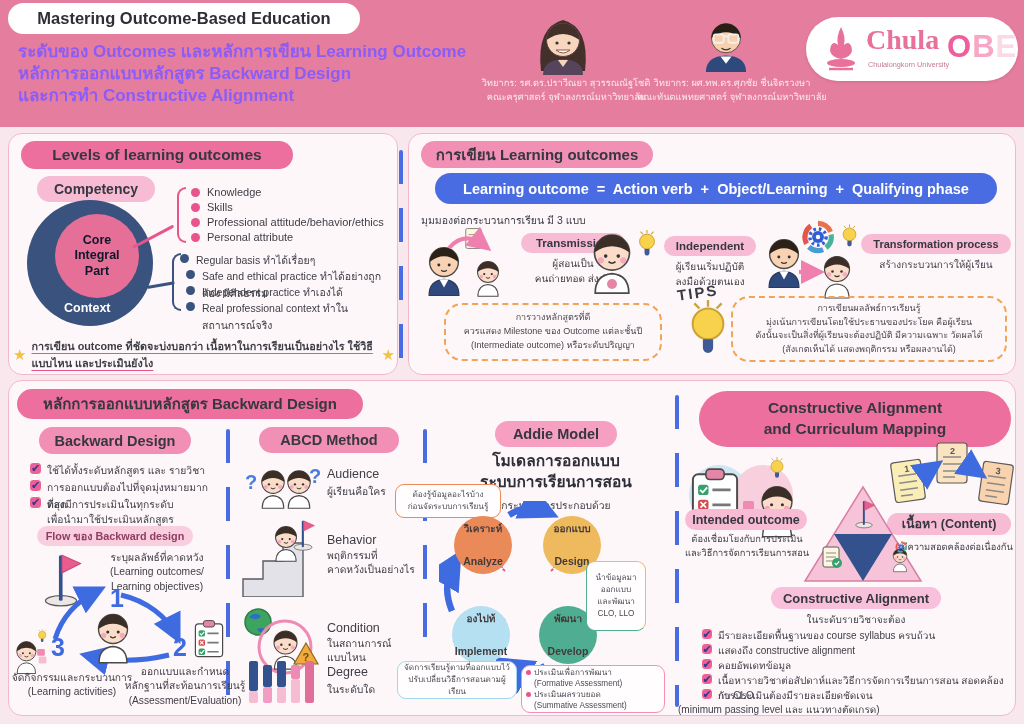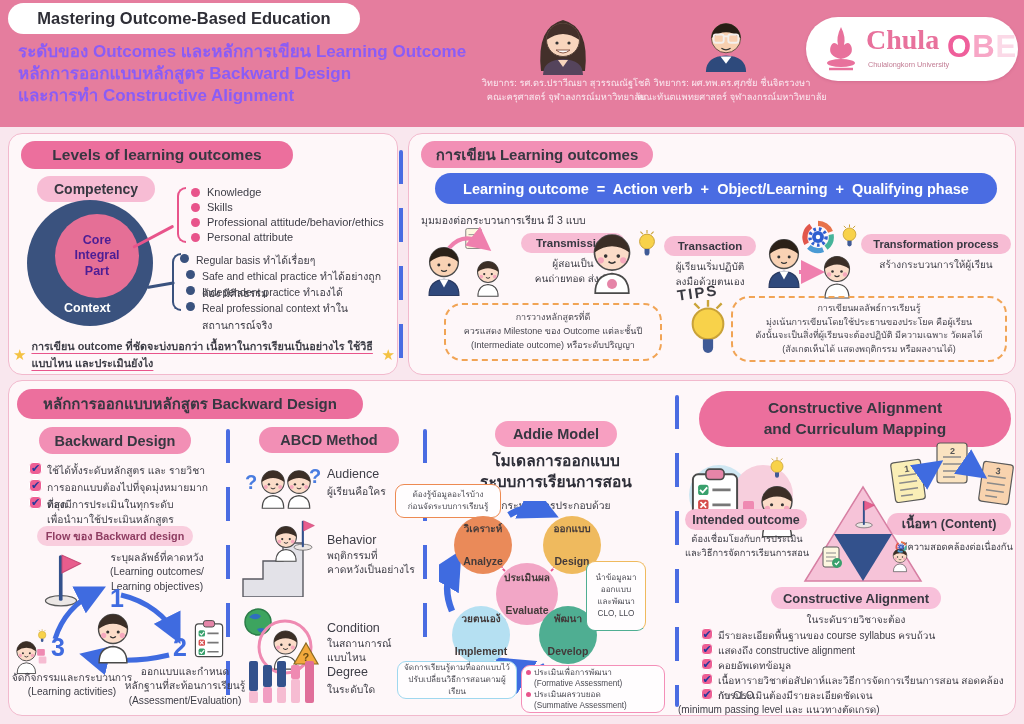--- a/index.html
+++ b/index.html
@@ -164,21 +164,21 @@
 
   <div class="panel" style="left:8px;top:133px;width:390px;height:242px;">
     <div class="pill pill-strong" style="left:12px;top:7px;width:272px;height:28px;font-size:15.5px;">
       <span>Levels of learning outcomes</span>
     </div>
     <div class="pill pill-soft" style="left:28px;top:42px;width:118px;height:26px;font-size:14px;">
       <span>Competency</span>
     </div>
 
     <div class="abs" style="left:18px;top:66px;width:126px;height:126px;border-radius:50%;background:#3a527e;"></div>
-    <div class="abs pre center" style="left:46px;top:80px;width:84px;height:84px;border-radius:50%;background:#e56f96;color:#4c1d95;font-size:12.5px;font-weight:bold;display:flex;align-items:center;justify-content:center;line-height:1.25;">Core
+    <div class="abs pre center" style="left:46px;top:80px;width:84px;height:84px;border-radius:50%;background:#e56f96;color:#0f172a;font-size:12.5px;font-weight:bold;display:flex;align-items:center;justify-content:center;line-height:1.25;">Core
 Integral
 Part</div>
     <div class="txt" style="left:55px;top:167px;color:#fff;font-size:12.5px;font-weight:bold;">Context</div>
 
     <div class="conn" style="left:124px;top:112px;width:46px;background:#e8548b;transform:rotate(-28deg);"></div>
     <div class="bracket" style="left:168px;top:53px;height:56px;color:#e8548b;"></div>
     <div class="chkrow" style="left:182px;top:52px;font-size:11px;">
         <span class="dot dot-pink"></span>
         <span>Knowledge</span>
       </div>
@@ -243,21 +243,21 @@
     </div>
     <div class="txt pre center" style="left:99px;top:123px;width:130px;font-size:10px;line-height:1.45;">ผู้สอนเป็น
 คนถ่ายทอด ส่งต่อ</div>
 
     <svg class="abs" style="left:170px;top:88px;" width="80" height="76" viewBox="0 0 80 76">
       <use href="#sym-kid" x="4" y="4" width="58" height="70"></use>
       <use href="#sym-bulb" x="58" y="8" width="20" height="28"></use>
       <circle cx="33" cy="62" r="5" fill="#e585a8"></circle>
     </svg>
     <div class="pill pill-soft" style="left:255px;top:102px;width:92px;height:20px;font-size:11.5px;">
-      <span>Transaction</span>
+      <span>Independent</span>
     </div>
     <div class="txt pre center" style="left:245px;top:126px;width:112px;font-size:10px;line-height:1.45;">ผู้เรียนเริ่มปฏิบัติ
 ลงมือด้วยตนเอง</div>
 
     <svg class="abs" style="left:352px;top:86px;" width="100" height="80" viewBox="0 0 100 80">
       <use href="#sym-gearring" x="40" y="0" width="34" height="34"></use>
       <use href="#sym-bulb" x="80" y="4" width="17" height="25"></use>
       <use href="#sym-man" x="0" y="12" width="46" height="58"></use>
       <use href="#sym-kid" x="56" y="30" width="40" height="50"></use>
       <path d="M38 52 L56 52" stroke="#ef7fae" stroke-width="4" marker-end="url(#mp)"></path>
@@ -426,30 +426,26 @@
     </svg>
 
     <div class="anode" style="left:445px;top:135px;width:58px;height:58px;background:#ea8a59;">
       <span class="th">วิเคราะห์</span>
       <span class="en">Analyze</span>
     </div>
     <div class="anode" style="left:534px;top:135px;width:58px;height:58px;background:#efba5e;">
       <span class="th">ออกแบบ</span>
       <span class="en">Design</span>
     </div>
-    <div class="anode" style="left:487px;top:182px;width:62px;height:62px;background:#f2a6c6;">
-      <span class="th">ประเมินผล</span>
-      <span class="en">Evaluate</span>
-    </div>
     <div class="anode" style="left:530px;top:225px;width:58px;height:58px;background:#4fae92;">
       <span class="th">พัฒนา</span>
       <span class="en">Develop</span>
     </div>
     <div class="anode" style="left:443px;top:225px;width:58px;height:58px;background:#b5e0f2;">
-      <span class="th">วยตนเอง้</span>
+      <span class="th">องไปท้</span>
       <span class="en">Implement</span>
     </div>
 
     <div class="co" style="left:577px;top:180px;width:60px;height:70px;border:1.5px solid #efba5e;border-bottom-color:#4fae92;border-left-color:#4fae92;">
       <span class="pre">นำข้อมูลมา
 ออกแบบ
 และพัฒนา
 CLO, LLO</span>
     </div>
     <div class="co" style="left:388px;top:280px;width:120px;height:38px;border:1.5px solid #9fd8ef;">

